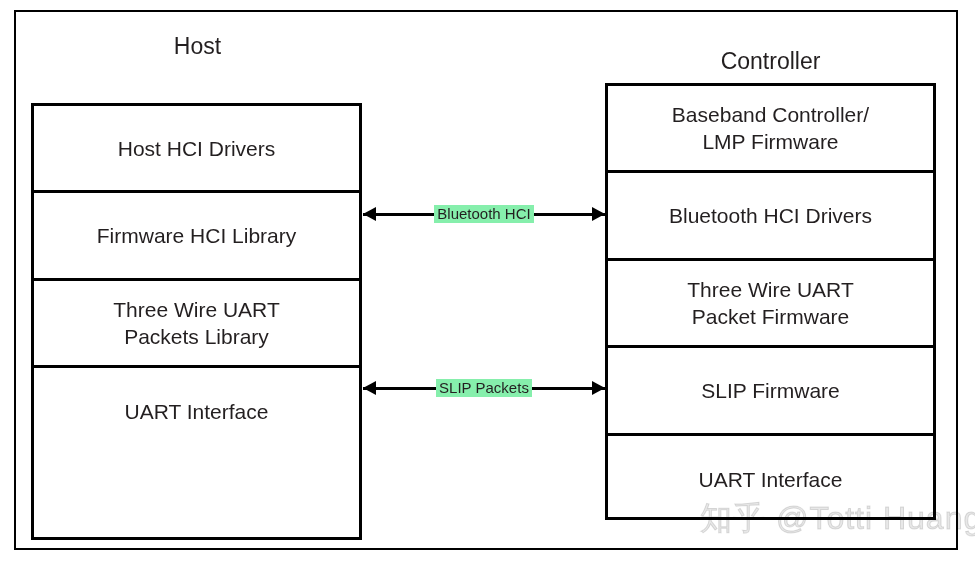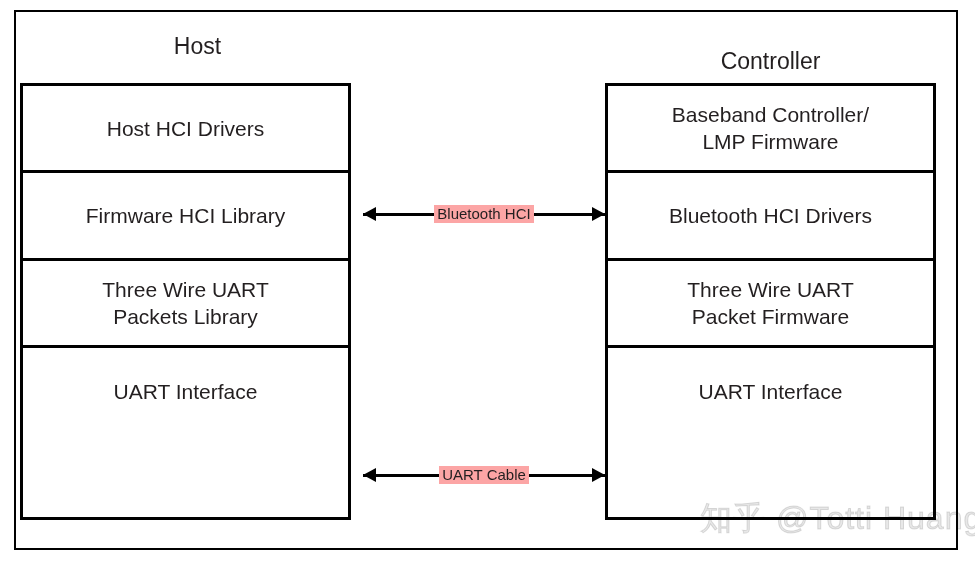--- a/index.html
+++ b/index.html
@@ -56,21 +56,21 @@
   
   .stack {
     position: absolute;
     top: 83px;
     width: 331px;
     height: 437px;
     border: 3px solid #000000;
     box-sizing: border-box;
     background: #ffffff;
   }
-  .stack.host-stack { left: 20px; }
+  .stack.host-stack { left: 31px; margin-top: 20px; }
   .stack.controller-stack { left: 605px; }
 
   .layer-box {
     position: relative;
     height: 87.4px;
     box-sizing: border-box;
     display: flex;
     align-items: center;
     justify-content: center;
     text-align: center;
@@ -120,21 +120,21 @@
     border-right: 13px solid #000000;
   }
   .arrow-head.right {
     right: 0;
     margin-top: -7px;
     border-left: 13px solid #000000;
   }
   .arrow-label {
     position: relative;
     z-index: 2;
-    background: #fca5a5;
+    background: #86efac;
     padding: 0 3px;
     font-size: 15px;
     line-height: 18px;
     color: #231f20;
     white-space: nowrap;
   }
 
   
   .watermark {
     position: absolute;
@@ -182,35 +182,38 @@
 LMP Firmware</span>
     </div>
     <div class="layer-box">
       <span class="layer-label">Bluetooth HCI Drivers</span>
     </div>
     <div class="layer-box">
       <span class="layer-label">Three Wire UART
 Packet Firmware</span>
     </div>
     <div class="layer-box">
+      <span class="layer-label">SLIP Firmware</span>
+    </div>
+    <div class="layer-box">
       <span class="layer-label">UART Interface</span>
     </div>
   </div>
 
   <div class="arrow-row" style="top:202px;">
     <span class="arrow-line"></span>
     <span class="arrow-head left"></span>
     <span class="arrow-head right"></span>
     <span class="arrow-label">Bluetooth HCI</span>
   </div>
 
 
-
-  <div class="arrow-row" style="top:463px;">
+  <div class="arrow-row" style="top:376px;">
     <span class="arrow-line"></span>
     <span class="arrow-head left"></span>
     <span class="arrow-head right"></span>
-    <span class="arrow-label">UART Cable</span>
-  </div>
+    <span class="arrow-label">SLIP Packets</span>
+  </div>
+
 
   <div class="watermark">知乎 @Totti Huang</div>
 
 </div>
 
 </body></html>

